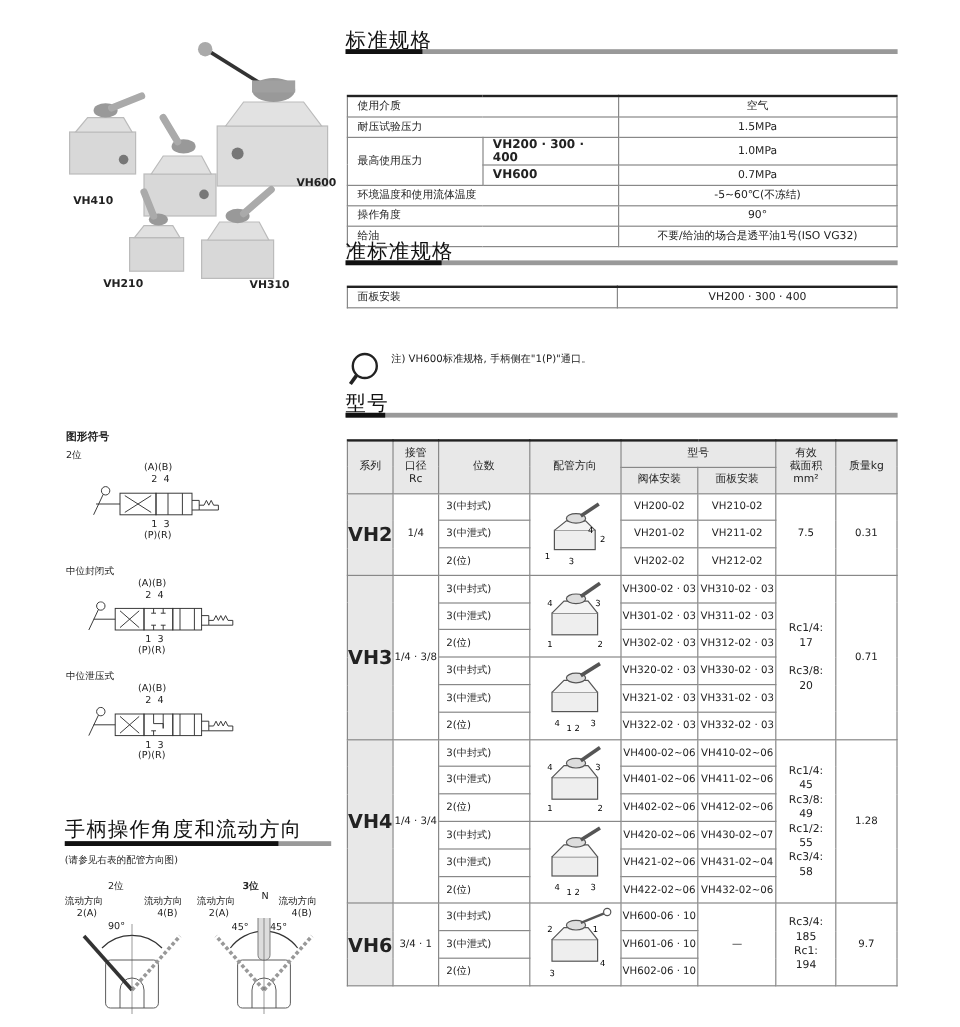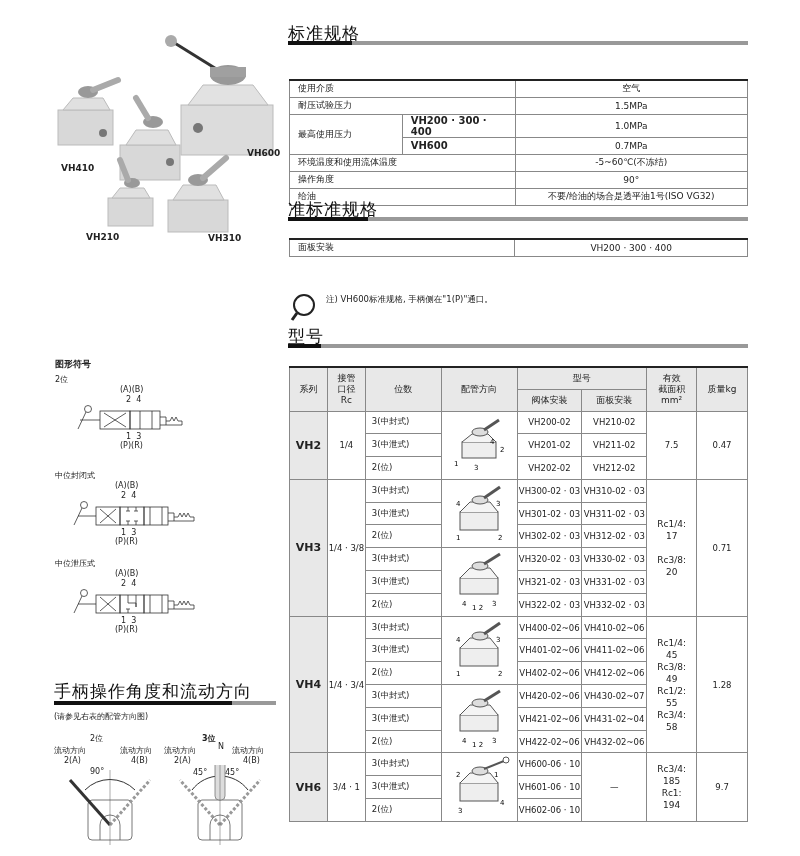--- a/index.html
+++ b/index.html
@@ -10,21 +10,21 @@
   .sec-bar .blk { position: absolute; left: 0; top: 0; height: 4px; background: #111; }
   table { border-collapse: collapse; font-size: 9px; }
   td, th { border: 1px solid #888; font-weight: normal; }
   .spec { position: absolute; left: 289px; width: 459px; border-top: 2px solid #222; }
   .spec td { height: 17px; padding: 0 8px; }
   .spec td.val { text-align: center; }
   .spec td.bold { font-weight: bold; font-size: 10px; }
   .models { position: absolute; left: 289px; top: 366px; width: 459px; border-top: 2px solid #222; }
   .models th { background: #e8e8e8; text-align: center; font-size: 9px; line-height: 11px; }
   .models td { text-align: center; height: 22.8px; font-size: 8.5px; }
-  .models td.series { background: #e8e8e8; font-weight: bold; font-size: 11px; }
+  .models td.series { background: #e8e8e8; font-weight: bold; font-size: 16px; }
   .models td.pos { text-align: left; padding-left: 6px; }
   .models td.pipe { padding: 0; }
   .label-bold { font-weight: bold; font-size: 9px; position: absolute; }
   .small { font-size: 8px; position: absolute; }
   .note { position: absolute; font-size: 8.5px; }
 </style>
 </head>
 <body>
 
 <div class="abs" style="left:48px;top:30px;width:232px;height:215px;">
@@ -179,21 +179,21 @@
             <line x1="40" y1="16" x2="55" y2="6" stroke="#555" stroke-width="3"></line>
             <text x="46" y="30" font-size="7">4</text>
             <text x="56" y="38" font-size="7">2</text>
             <text x="10" y="52" font-size="7">1</text>
             <text x="30" y="56" font-size="7">3</text>
           </svg>
     </td>
     <td>VH200-02</td>
     <td>VH210-02</td>
     <td rowspan="3">7.5</td>
-    <td rowspan="3">0.47</td>
+    <td rowspan="3">0.31</td>
   </tr>
   <tr>
     <td class="pos">3(中泄式)</td>
     <td>VH201-02</td>
     <td>VH211-02</td>
   </tr>
   <tr>
     <td class="pos">2(位)</td>
     <td>VH202-02</td>
     <td>VH212-02</td>

